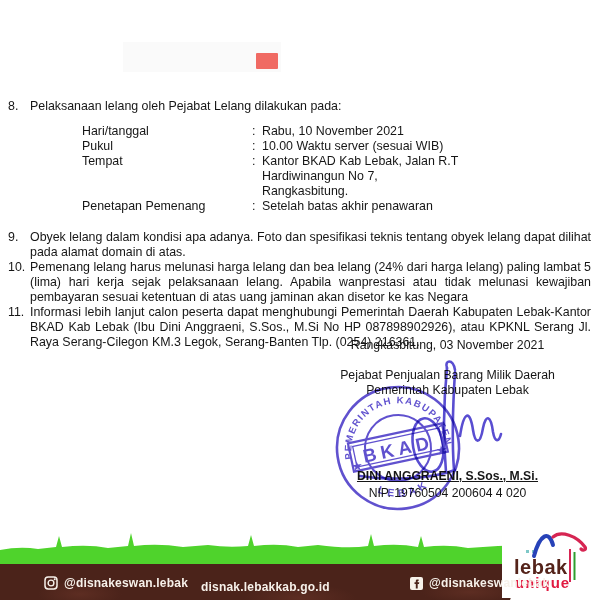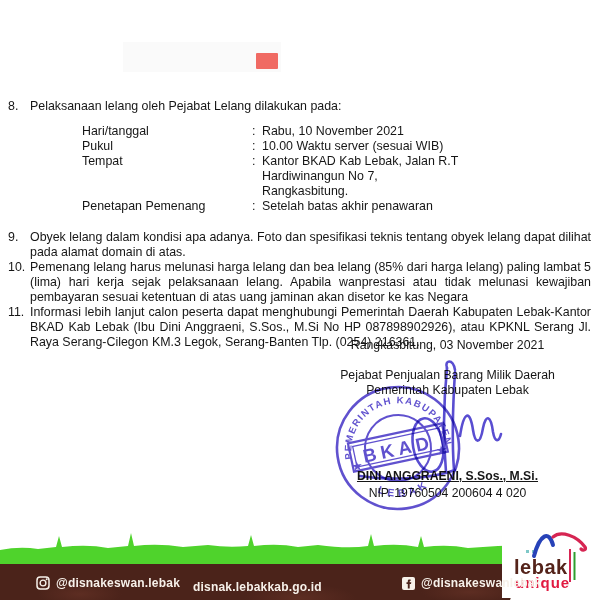--- a/index.html
+++ b/index.html
@@ -39,21 +39,21 @@
   
   .footer { position:absolute; left:0; bottom:0; width:600px; height:80px; }
   .bar { position:absolute; left:0; bottom:0; width:540px; height:36px; background:#4b231a;
          clip-path:polygon(0 0, 523px 0, 510px 36px, 0 36px); }
   .bar::after { content:""; position:absolute; inset:0; background:
       radial-gradient(ellipse 60px 18px at 80px 30px, #5d2d22 0%, transparent 70%),
       radial-gradient(ellipse 80px 20px at 300px 34px, #5d2d22 0%, transparent 70%),
       radial-gradient(ellipse 70px 16px at 470px 28px, #5d2d22 0%, transparent 70%); }
   .grass { position:absolute; left:0; bottom:26px; width:540px; height:44px; }
   .social { position:absolute; bottom:8px; height:18px; display:flex; align-items:center; gap:6px;
-            color:#f7f1ea; font-size:12px; font-weight:bold; letter-spacing:.2px; z-index:3; }
+            color:#f7f1ea; font-size:12px; font-weight:bold; letter-spacing:.2px; z-index:3;margin-left:8px; }
   .soc-ig { left:36px; }  .soc-web { left:193px;flex-direction:column; }  .soc-fb { left:368px;padding-left:34px; }
   .social svg { display:block; }
 
   .logo { position:absolute; right:1px; bottom:2px; width:97px; height:76px; background:#ffffff; }
   .logo-art { position:absolute; left:0; top:0; width:97px; height:76px; }
   .logo-line1 { position:absolute; left:12px; top:34px; font-size:20px; font-weight:bold; color:#54231a; letter-spacing:.5px; }
   .logo-line2 { position:absolute; left:13px; top:52px; font-size:15px; font-weight:bold; color:#e11a41; letter-spacing:1px; }
 </style>
 </head>
 <body>
@@ -92,21 +92,21 @@
         <span>Setelah batas akhir penawaran</span>
       </div>
     </div>
 
     <div class="li">
       <span class="num">9.</span>
       <span>Obyek lelang dalam kondisi apa adanya. Foto dan spesifikasi teknis tentang obyek lelang dapat dilihat pada alamat domain di atas.</span>
     </div>
     <div class="li">
       <span class="num">10.</span>
-      <span>Pemenang lelang harus melunasi harga lelang dan bea lelang (85% dari harga lelang) paling lambat 5 (lima) hari kerja sejak pelaksanaan lelang. Apabila wanprestasi atau tidak melunasi kewajiban pembayaran sesuai ketentuan di atas uang jaminan akan disetor ke kas Negara</span>
+      <span>Pemenang lelang harus melunasi harga lelang dan bea lelang (24% dari harga lelang) paling lambat 5 (lima) hari kerja sejak pelaksanaan lelang. Apabila wanprestasi atau tidak melunasi kewajiban pembayaran sesuai ketentuan di atas uang jaminan akan disetor ke kas Negara</span>
     </div>
     <div class="li">
       <span class="num">11.</span>
       <span>Informasi lebih lanjut calon peserta dapat menghubungi Pemerintah Daerah Kabupaten Lebak-Kantor BKAD Kab Lebak (Ibu Dini Anggraeni, S.Sos., M.Si No HP 087898902926), atau KPKNL Serang Jl. Raya Serang-Cilegon KM.3 Legok, Serang-Banten Tlp. (0254) 216361.</span>
     </div>
   </div>
 
   <div class="closing">
     <div>Rangkasbitung, 03 November 2021</div>
     <div class="titles">

